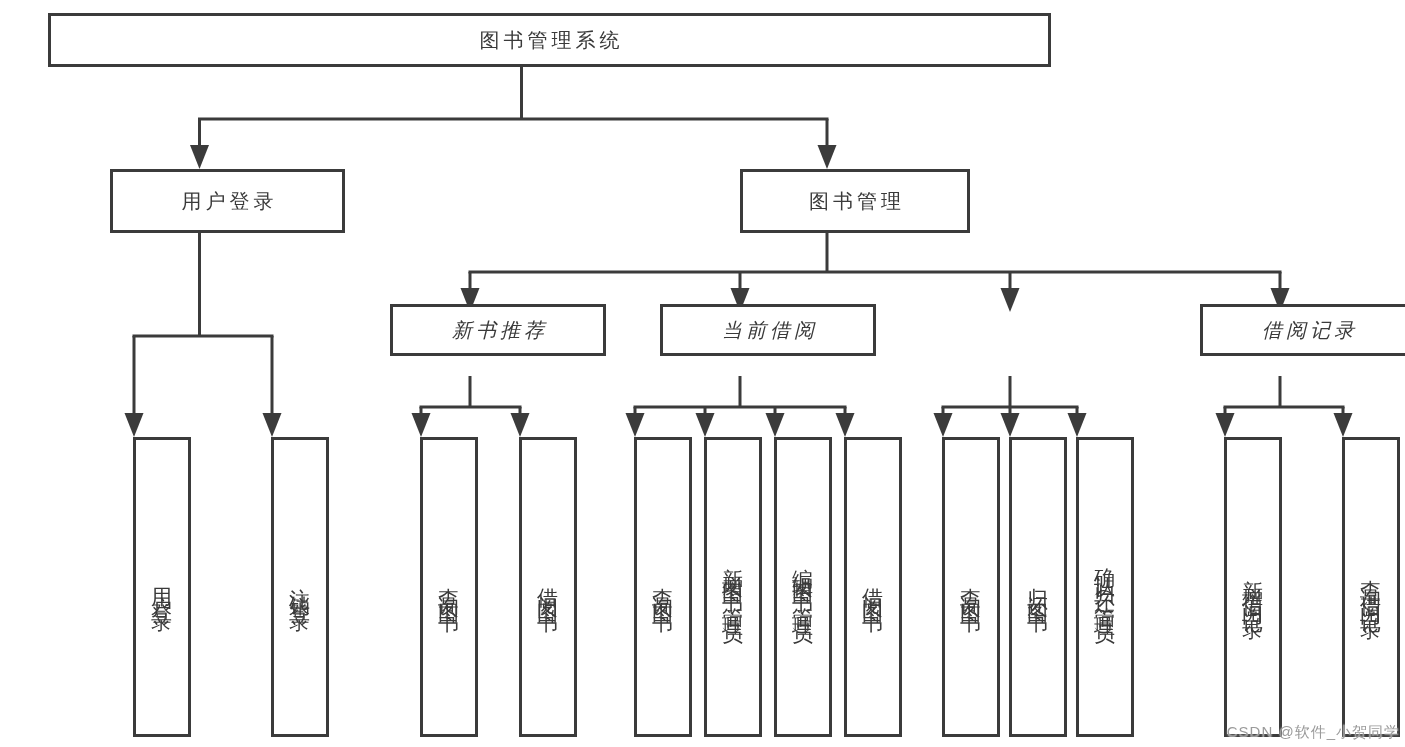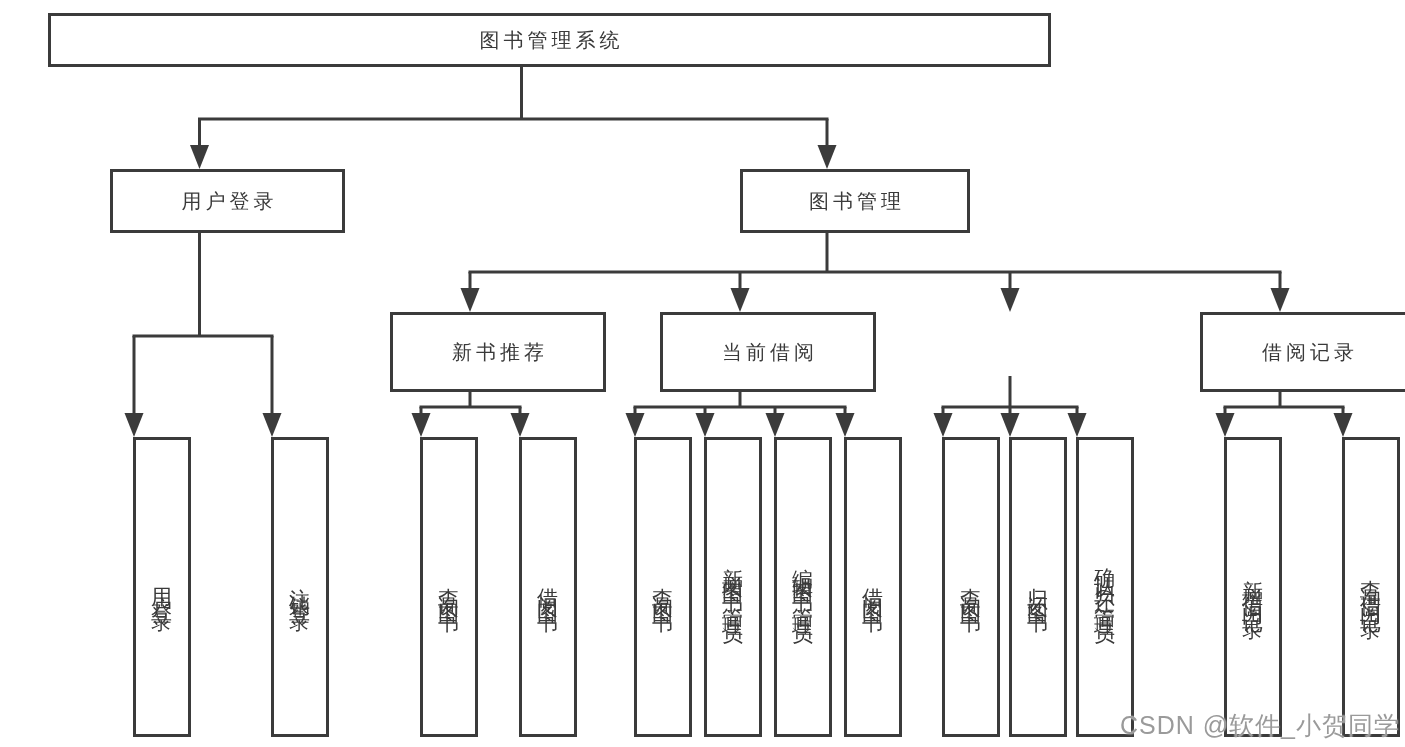--- a/index.html
+++ b/index.html
@@ -29,21 +29,21 @@
     font-size: 20px;
     font-weight: 500;
     letter-spacing: 4px;
     text-indent: 4px;
     white-space: nowrap;
     margin-left: 28px;
   }
   .root-node   { left: 20px;  top: 13px;  width: 1003px; height: 54px; }
   .l2-a        { left: 82px;  top: 169px; width: 235px;  height: 64px; }
   .l2-b        { left: 712px; top: 169px; width: 230px;  height: 64px; }
-  .l3          { top: 312px;  width: 216px; height: 80px; }
+  .l3          { top: 304px;  width: 216px; height: 52px; font-style: italic; }
   .l3-a { left: 362px; }
   .l3-b { left: 632px; }
   .l3-c { left: 902px; }
   .l3-d { left: 1172px; }
   .leaf {
     top: 437px;
     width: 58px;
     height: 300px;
     writing-mode: vertical-rl;
     text-orientation: mixed;
@@ -63,21 +63,21 @@
   .lf-8  { left: 816px; }
   .lf-9  { left: 914px; }
   .lf-10 { left: 981px; }
   .lf-11 { left: 1048px; }
   .lf-12 { left: 1196px; }
   .lf-13 { left: 1314px; }
   .watermark {
     position: absolute;
     right: 5px;
     bottom: 5px;
-    font-size: 25px;
+    font-size: 15px;
     color: #9a9a9a;
     letter-spacing: 1px;
     text-shadow: 0 0 2px #ffffff;
     z-index: 5;
     white-space: nowrap;
   }
 </style>
 </head>
 <body>
 

